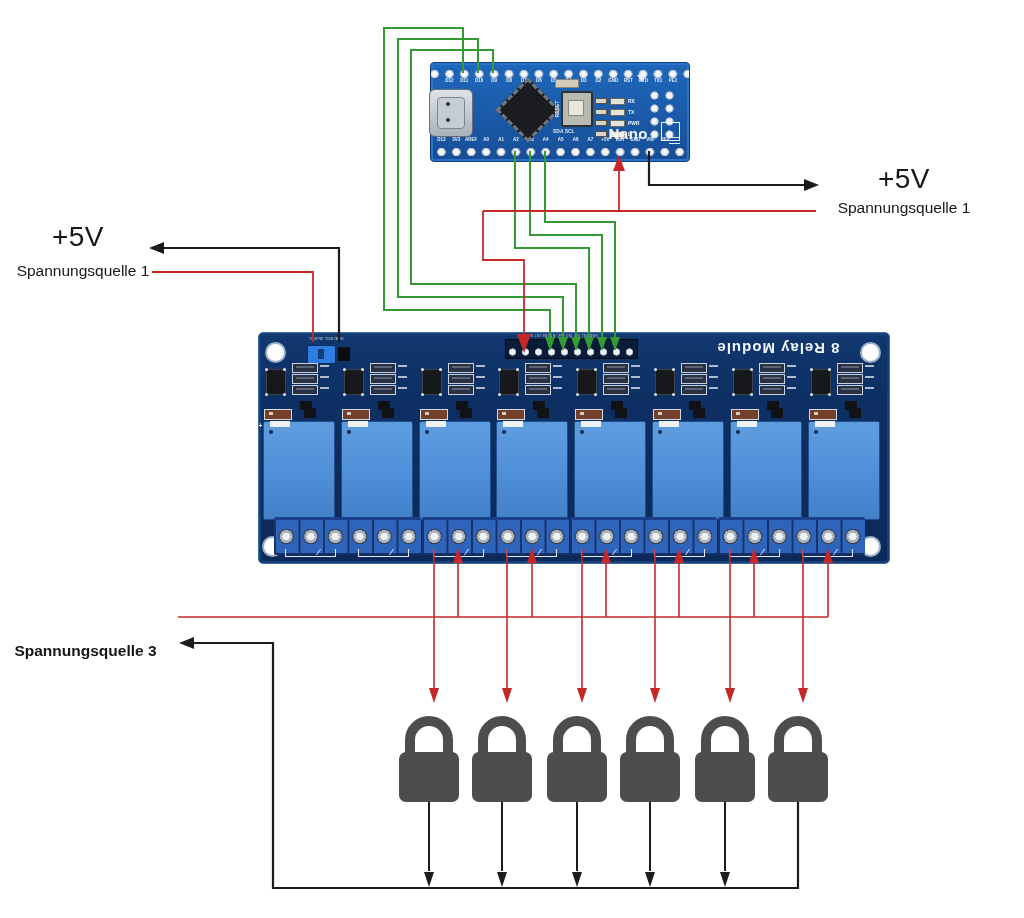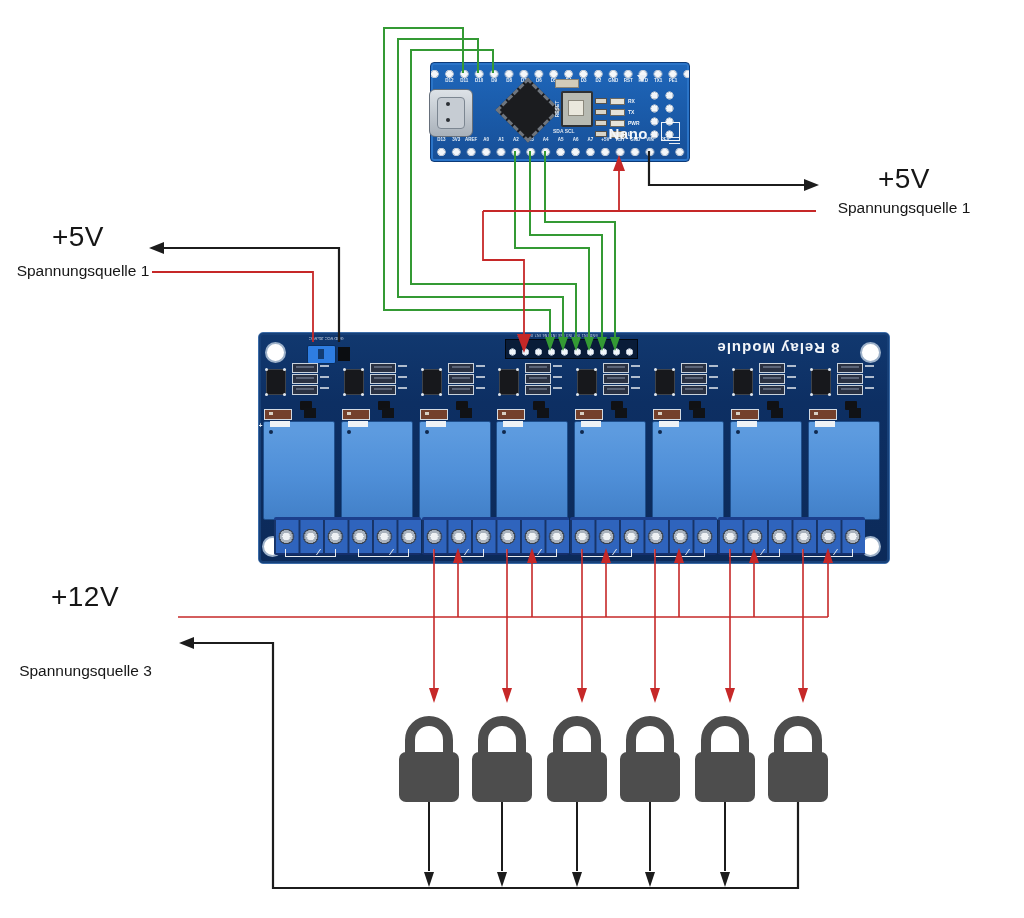--- a/index.html
+++ b/index.html
@@ -297,22 +297,21 @@
     <div class="brk" style="left:322px;"></div>
     <div class="brk" style="left:395px;"></div>
     <div class="brk" style="left:470px;"></div>
     <div class="brk" style="left:543px;"></div>
   </div>
 
   <div class="vlabel" style="left:8px;top:221px;width:140px;">+5V</div>
   <div class="nlabel" style="left:8px;top:262px;width:150px;">Spannungsquelle 1</div>
   <div class="vlabel" style="left:834px;top:163px;width:140px;">+5V</div>
   <div class="nlabel" style="left:824px;top:199px;width:160px;">Spannungsquelle 1</div>
-  <div class="vlabel" style="left:10px;top:581px;width:150px;">+12V</div>
-  <div class="nlabel" style="left:8px;top:662px;width:155px;">Spannungsquelle 3</div>
+  <div class="nlabel" style="left:8px;top:642px;width:155px;font-weight:bold;">Spannungsquelle 3</div>
 
   <svg width="1024" height="918" viewBox="0 0 1024 918">
 
     <g stroke="#349a34" stroke-width="2" fill="none">
       <path d="M463,73 V28 H384 V310 H550 V337"></path>
       <path d="M478,73 V39 H398 V297 H563 V337"></path>
       <path d="M493,73 V50 H411 V284 H576 V337"></path>
       <path d="M515,151 V248 H589 V337"></path>
       <path d="M530,151 V235 H602 V337"></path>
       <path d="M545,151 V222 H615 V337"></path>

